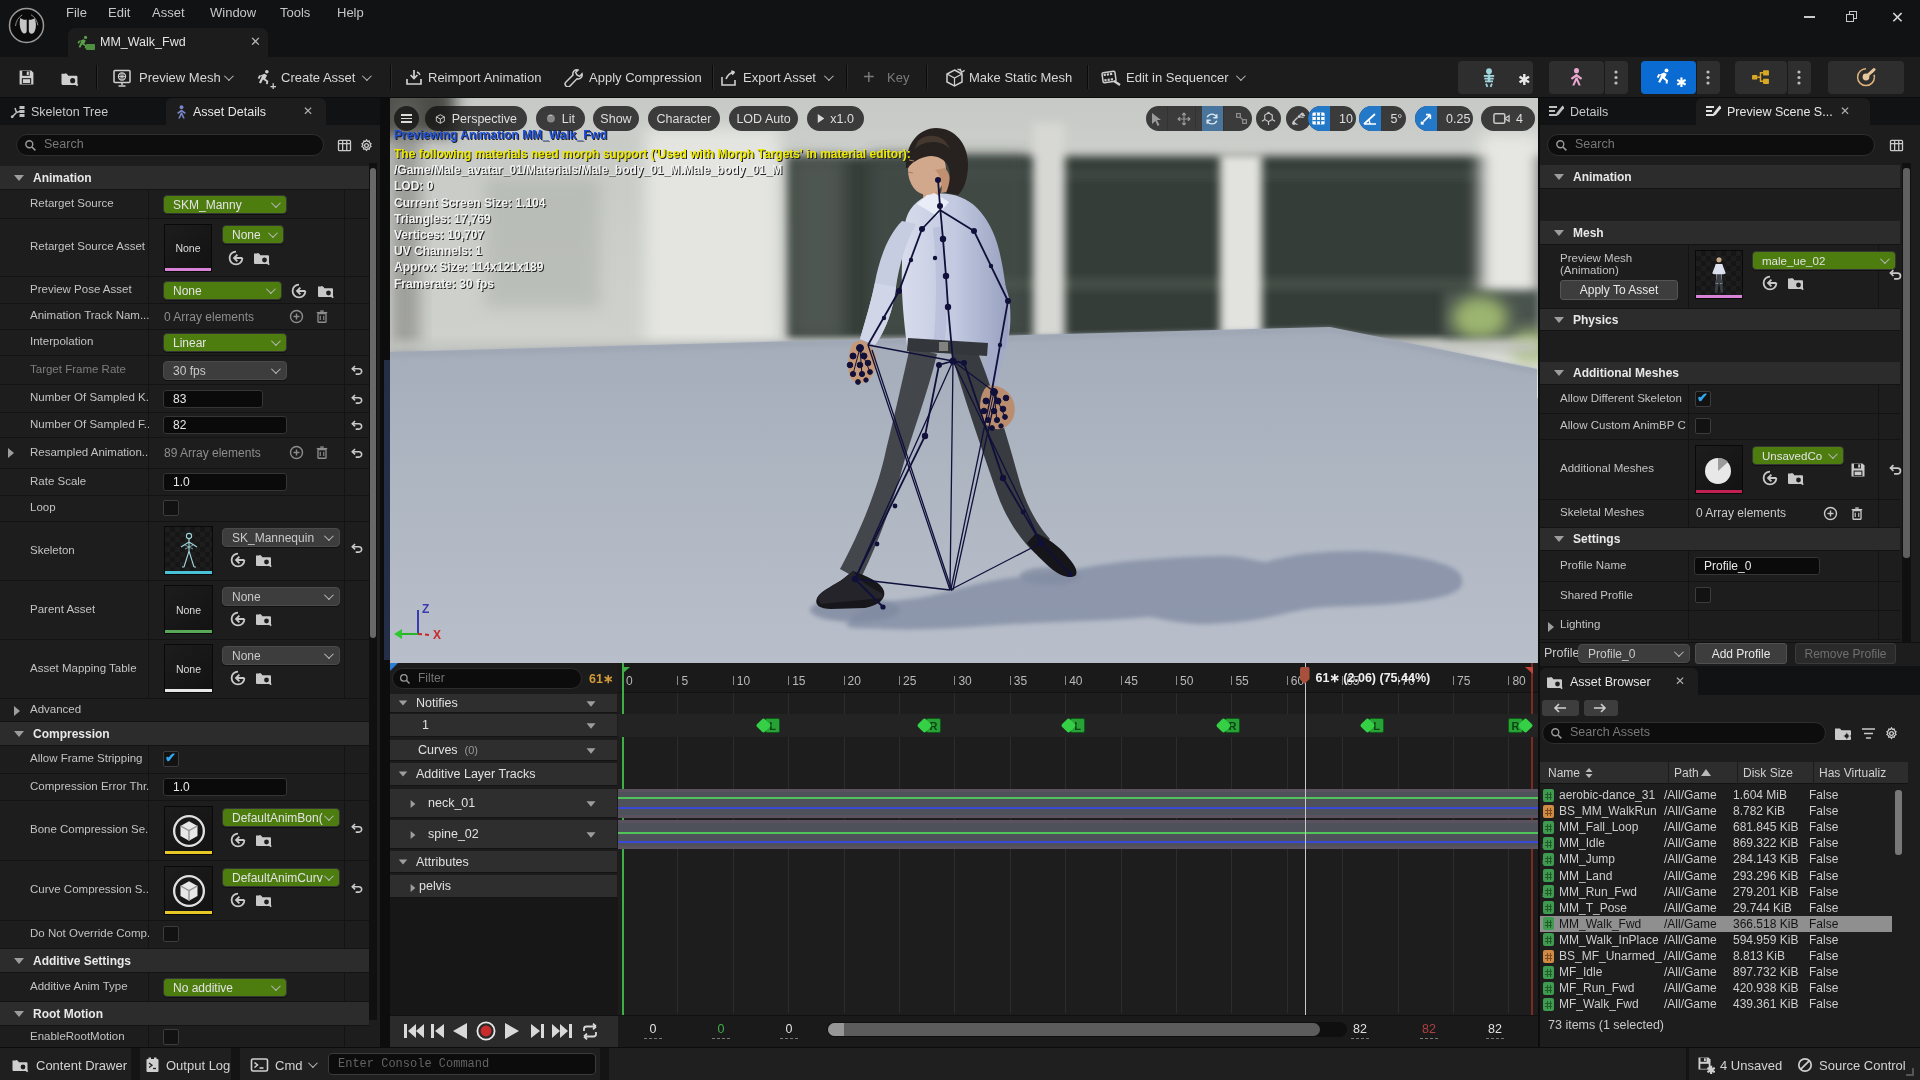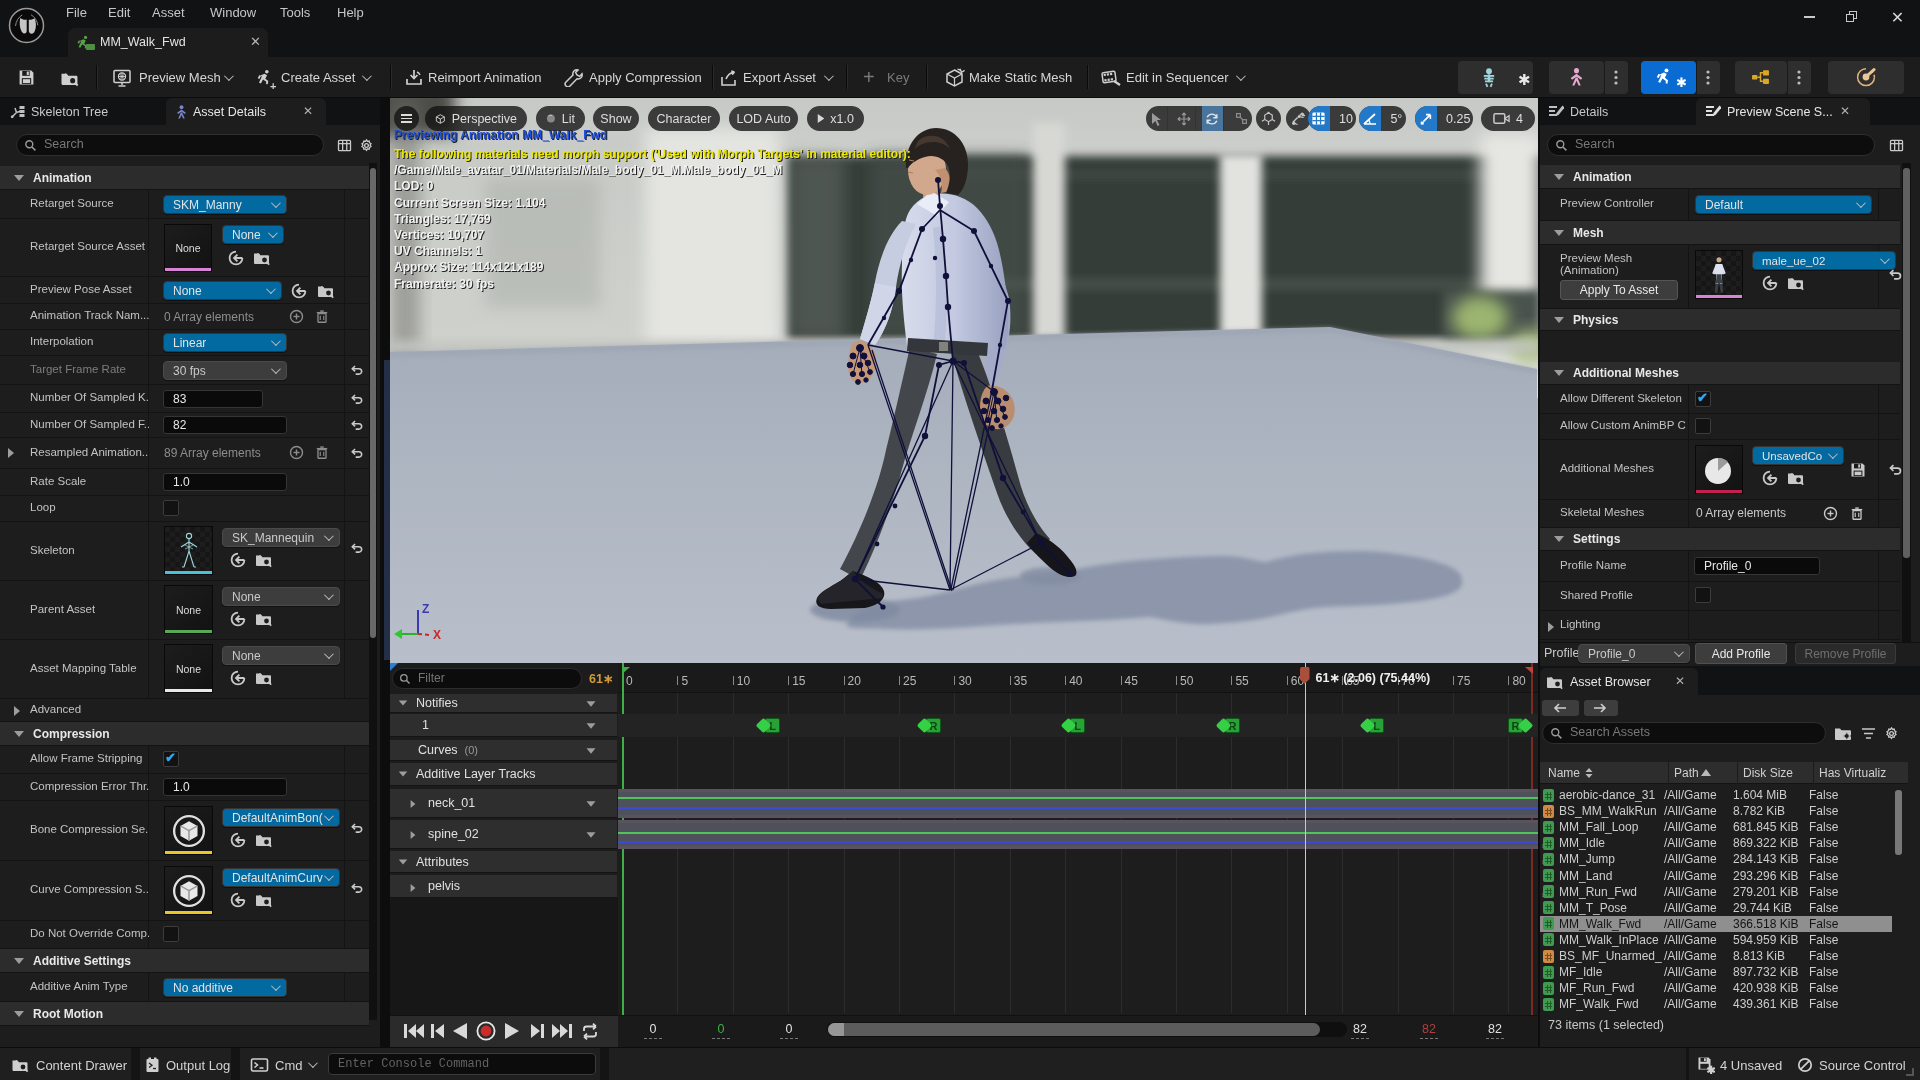--- a/index.html
+++ b/index.html
@@ -3,21 +3,21 @@
 *{margin:0;padding:0;box-sizing:border-box}
 html,body{width:1920px;height:1080px;overflow:hidden}
 body{background:#0d0d0d;font-family:"Liberation Sans",sans-serif;color:#cfcfcf;position:relative}
 .a{position:absolute}
 
 .cv{width:7px;height:7px;border-right:1.8px solid #b9b9b9;border-bottom:1.8px solid #b9b9b9;transform:rotate(45deg) translateY(-2px);display:inline-block;flex:none}
 
 .td{width:0;height:0;border-left:5px solid transparent;border-right:5px solid transparent;border-top:6px solid #9d9d9d;display:inline-block}
 .tr{width:0;height:0;border-top:5px solid transparent;border-bottom:5px solid transparent;border-left:6px solid #9d9d9d;display:inline-block}
 
-.dd{position:absolute;height:19px;background:#0369a1;border:1px solid #353535;border-radius:4px;color:#e3e3e3;font-size:12px;display:flex;align-items:center;justify-content:space-between;padding:0 8px 0 9px;box-shadow:0 1px 0 rgba(0,0,0,.4)}
+.dd{position:absolute;height:19px;background:#4d7c0f;border:1px solid #353535;border-radius:4px;color:#e3e3e3;font-size:12px;display:flex;align-items:center;justify-content:space-between;padding:0 8px 0 9px;box-shadow:0 1px 0 rgba(0,0,0,.4)}
 .dd.gy{background:#3d3d3d;border-color:#4a4a4a;color:#c9c9c9}
 .fld{position:absolute;height:18px;background:#0a0a0a;border:1px solid #353535;border-radius:3px;color:#e8e8e8;font-size:12px;display:flex;align-items:center;padding:0 9px}
 .chk{position:absolute;width:16px;height:16px;background:#121212;border:1px solid #3c3c3c;border-radius:2px}
 .chk.on::after{content:"\2714";position:absolute;left:1px;top:-2px;font-size:13px;font-weight:bold;color:#31a7f0}
 .thumb{position:absolute;background:linear-gradient(135deg,#1d1d1d,#121212);border:1px solid #090909;color:#dcdcdc;font-size:10.5px;display:flex;align-items:center;justify-content:center}
 .ul{position:absolute;left:0;right:0;bottom:0;height:3px}
 
 .prow{position:absolute;left:0;right:0;border-bottom:1px solid #131313;background:#1d1d1d}
 .prow .vline{position:absolute;top:0;bottom:0;width:1px;background:#131313}
 .plbl{position:absolute;left:30px;font-size:11.5px;color:#c2c2c2;white-space:nowrap;max-width:119px;overflow:hidden}
@@ -564,20 +564,26 @@
 <div class="prow" style="right:11px;top:875px;height:29px">
       <div class="vline" style="left:148px"></div>
       <div class="vline" style="left:344px"></div>
       <div class="plbl" style="top:7px;color:#c2c2c2">Additive Anim Type</div>
       <div class="dd" style="left:163px;top:5px;width:124px;font-size:12px">
         <span style="overflow:hidden;white-space:nowrap">No additive</span>
         <span class="cv"></span>
       </div>
     </div>
 <div class="phdr" style="right:11px;top:904px;height:24px"><span class="td" style="margin:0 9px 0 14px"></span>Root Motion</div>
+<div class="prow" style="right:11px;top:928px;height:23px">
+      <div class="vline" style="left:148px"></div>
+      <div class="vline" style="left:344px"></div>
+      <div class="plbl" style="top:4px;color:#c2c2c2">EnableRootMotion</div>
+      <div class="chk" style="left:163px;top:3px"></div>
+    </div>
 </div>
 <div class="a" style="left:380px;top:98px;width:10px;height:949px;background:#0d0d0d"></div>
 <div class="a" style="left:384px;top:360px;width:6px;height:300px;background:#252e47"></div>
 <div class="a" style="left:390px;top:98px;width:1148px;height:565px;overflow:hidden;background:#b5bcc7">
 <svg class="a" style="left:0;top:0" width="1148" height="565" viewBox="0 0 1148 565">
 <defs>
 <linearGradient id="sky" x1="0" y1="0" x2="0" y2="1">
  <stop offset="0" stop-color="#c6c9c5"></stop>
           <stop offset=".5" stop-color="#d6d8d4"></stop>
           <stop offset="1" stop-color="#e2e3df"></stop>
@@ -902,21 +908,21 @@
       <span class="tr a" style="left:20px;top:10px;transform:scale(.8)"></span>
       <span style="margin-left:38px">spine_02</span>
       <span class="td a" style="left:196px;top:12px;border-top-color:#9d9d9d;transform:scale(.9)"></span>
     </div>
 <div class="trow" style="top:188px;height:22px">
       <span class="td" style="margin:0 8px 0 8px;transform:scale(.85)"></span>
       <span>Attributes</span>
     </div>
 <div class="trow" style="top:212px;height:23px">
       <span class="tr a" style="left:20px;top:8px;transform:scale(.8)"></span>
-      <span style="margin-left:38px">pelvis</span>
+      <span style="margin-left:29px">pelvis</span>
     </div>
 <div class="a" style="left:228px;top:0;width:920px;height:384px;background:#1d1d1d"></div>
 <div class="a" style="left:228px;top:0;width:920px;height:30px;background:#1a1a1a;border-bottom:1px solid #111"></div>
 <div class="a" style="left:232.0px;top:30px;width:1px;height:320px;background:#2c2c2c"></div>
 <div class="a" style="left:287.4px;top:30px;width:1px;height:320px;background:#2c2c2c"></div>
 <div class="a" style="left:342.8px;top:30px;width:1px;height:320px;background:#2c2c2c"></div>
 <div class="a" style="left:398.2px;top:30px;width:1px;height:320px;background:#2c2c2c"></div>
 <div class="a" style="left:453.6px;top:30px;width:1px;height:320px;background:#2c2c2c"></div>
 <div class="a" style="left:509.0px;top:30px;width:1px;height:320px;background:#2c2c2c"></div>
 <div class="a" style="left:564.4px;top:30px;width:1px;height:320px;background:#2c2c2c"></div>
@@ -1062,29 +1068,20 @@
 <svg class="a" style="left:15px;top:41px;color:#9a9a9a;" width="13" height="13">
       <use href="#i-mag"></use>
     </svg>
 <div class="a" style="left:35px;top:39px;font-size:12.5px;color:#787878">Search</div>
 <svg class="a" style="left:349px;top:40px;color:#c9c9c9;" width="15" height="15">
       <use href="#i-cols"></use>
     </svg>
 <div class="a" style="left:362px;top:65px;width:9px;height:480px;background:#101010"></div>
 <div class="a" style="left:363px;top:70px;width:7px;height:390px;background:#606060;border-radius:3px"></div>
 <div class="phdr" style="top:67px;height:24px;right:20px"><span class="td" style="margin:0 9px 0 14px"></span>Animation</div>
-<div class="prow" style="top:91px;height:32px;right:20px">
-      <div class="vline" style="left:148px"></div>
-      <div class="vline" style="left:338px"></div>
-      <div class="plbl" style="left:20px;max-width:127px;top:8px">Preview Controller</div>
-      <div class="dd" style="left:155px;top:6px;width:177px;font-size:12px">
-        <span style="overflow:hidden;white-space:nowrap;flex:1;text-align:left">Default</span>
-        <span class="cv"></span>
-      </div>
-    </div>
 <div class="phdr" style="top:123px;height:24px;right:20px"><span class="td" style="margin:0 9px 0 14px"></span>Mesh</div>
 <div class="prow" style="top:147px;height:64px;right:20px">
       <div class="vline" style="left:148px"></div>
       <div class="vline" style="left:338px"></div>
       <div class="plbl" style="left:20px;max-width:127px;top:7px">Preview Mesh<br>(Animation)</div>
       <div class="a" style="left:20px;top:35px;width:118px;height:20px;background:#3d3d3d;border:1px solid #555;border-radius:3px;display:flex;align-items:center;justify-content:center;font-size:12px;color:#e8e8e8">Apply To Asset</div>
       <div class="thumb" style="left:155px;top:5px;width:48px;height:49px;background:repeating-conic-gradient(#161616 0 25%,#1d1d1d 0 50%) 0 0/10px 10px">
         <svg width="22" height="40" viewBox="0 0 26 46">
           <circle cx="13" cy="5" r="3" fill="#caa88a"></circle>
           <path d="M9 10 h8 l2 12 h-3 l1 12 h-3 l-1-10 -1,10 h-3 l1-12 h-3 Z" fill="#dde2ee"></path>

